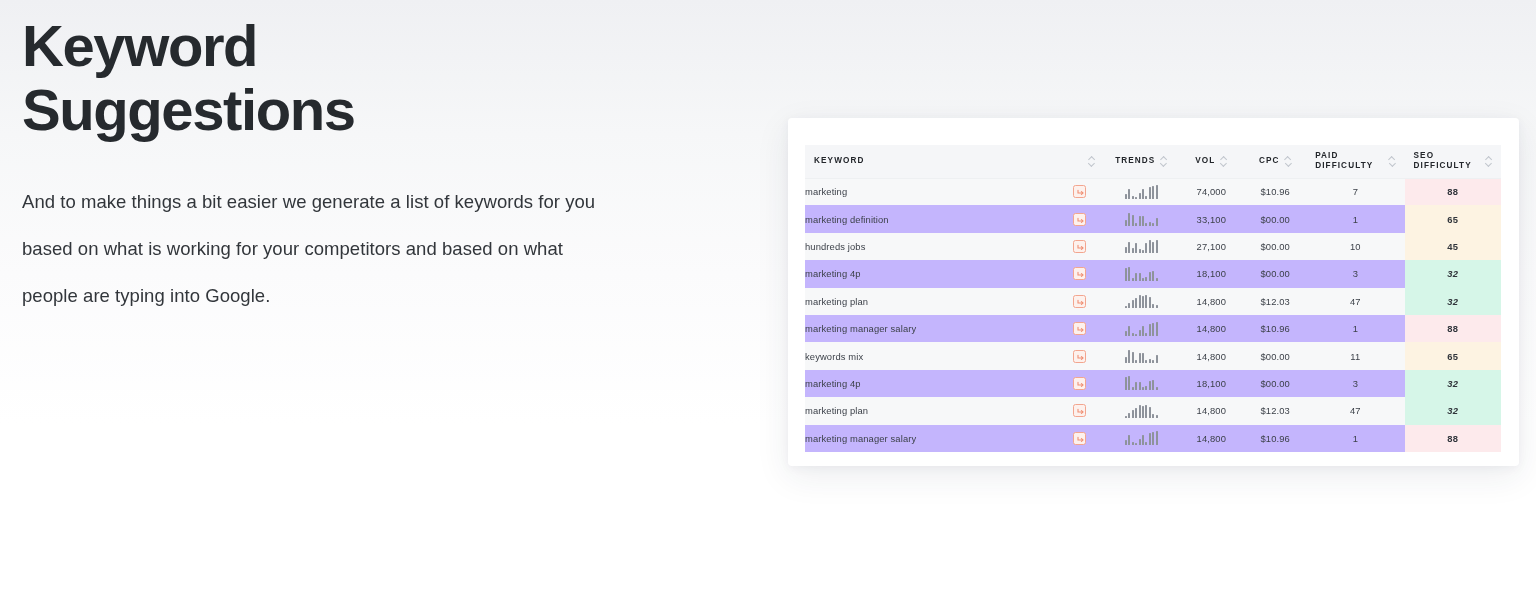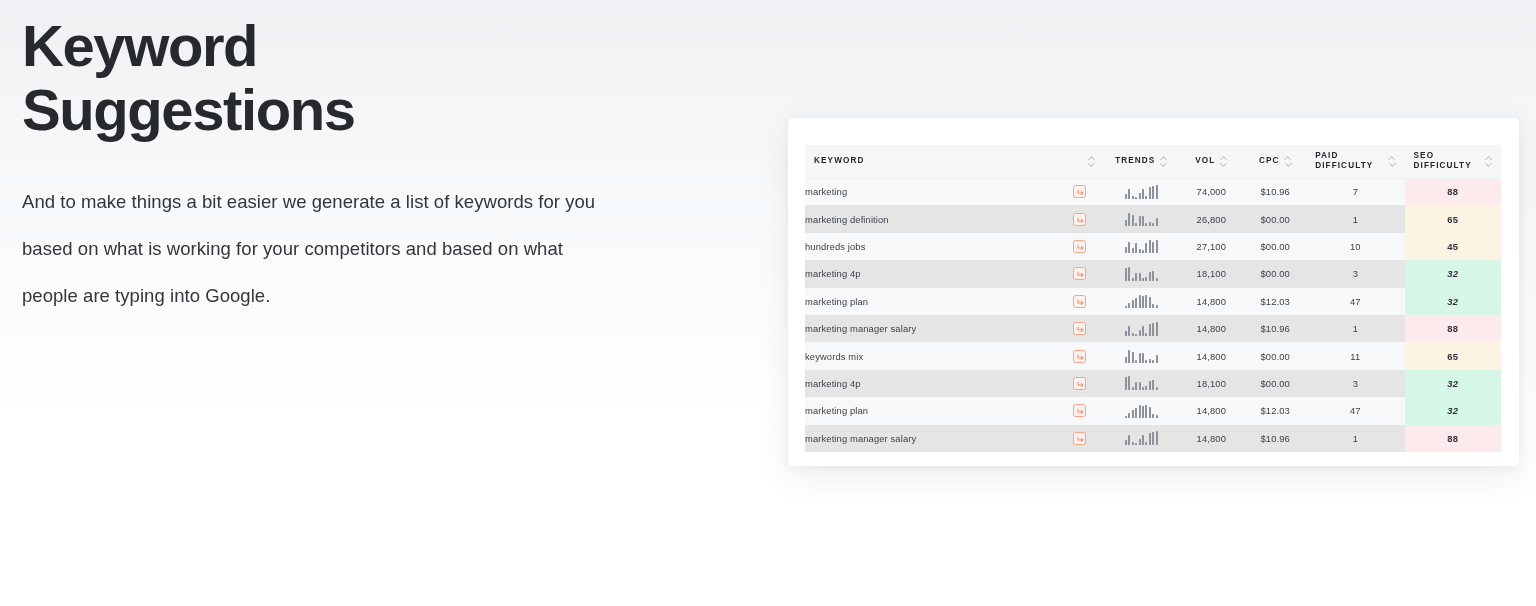--- a/index.html
+++ b/index.html
@@ -128,21 +128,21 @@
     height: 4.2px;
     border-left: 1.1px solid #b9bec6;
     border-top: 1.1px solid #b9bec6;
     transform: rotate(45deg);
   }
   .sort-icon i.up { top: 0px; }
   .sort-icon i.down { top: 7px; transform: rotate(180deg); }
 
   .kw-table tbody tr { height: 27.4px; }
   .kw-table tbody tr.odd td { background: #f7f8f9; }
-  .kw-table tbody tr.even td { background: #e5e5e5; }
+  .kw-table tbody tr.even td { background: #c4b5fd; }
 
   .kw-table tbody td {
     vertical-align: middle;
     font-size: 9.4px;
     color: #3c4149;
     letter-spacing: 0.12px;
     padding: 0;
   }
 
   .cell-keyword {
@@ -318,21 +318,21 @@
               <span style="height: 13px;"></span>
               <span style="height: 11px;"></span>
               <span style="height: 3px;"></span>
               <span style="height: 10px;"></span>
               <span style="height: 10px;"></span>
               <span style="height: 3px;"></span>
               <span style="height: 4px;"></span>
               <span style="height: 3px;"></span>
               <span style="height: 8px;"></span>
             </span></td>
-          <td class="cell-num">26,800</td>
+          <td class="cell-num">33,100</td>
           <td class="cell-num">$00.00</td>
           <td class="cell-num">1</td>
           <td class="seo-cell seo-yellow">65</td>
         </tr>
         <tr class="odd">
           <td class="cell-keyword">hundreds jobs</td>
           <td class="cell-center"><span class="go-icon"><svg width="9" height="9" viewBox="0 0 9 9">
                 <path d="M2 2.2 V5 H6.6" fill="none" stroke="#ef8f74" stroke-width="1.1" stroke-linecap="round"></path>
                 <path d="M5.4 3.6 L7 5 L5.4 6.4" fill="none" stroke="#ef8f74" stroke-width="1.1" stroke-linecap="round" stroke-linejoin="round"></path>
               </svg></span></td>

